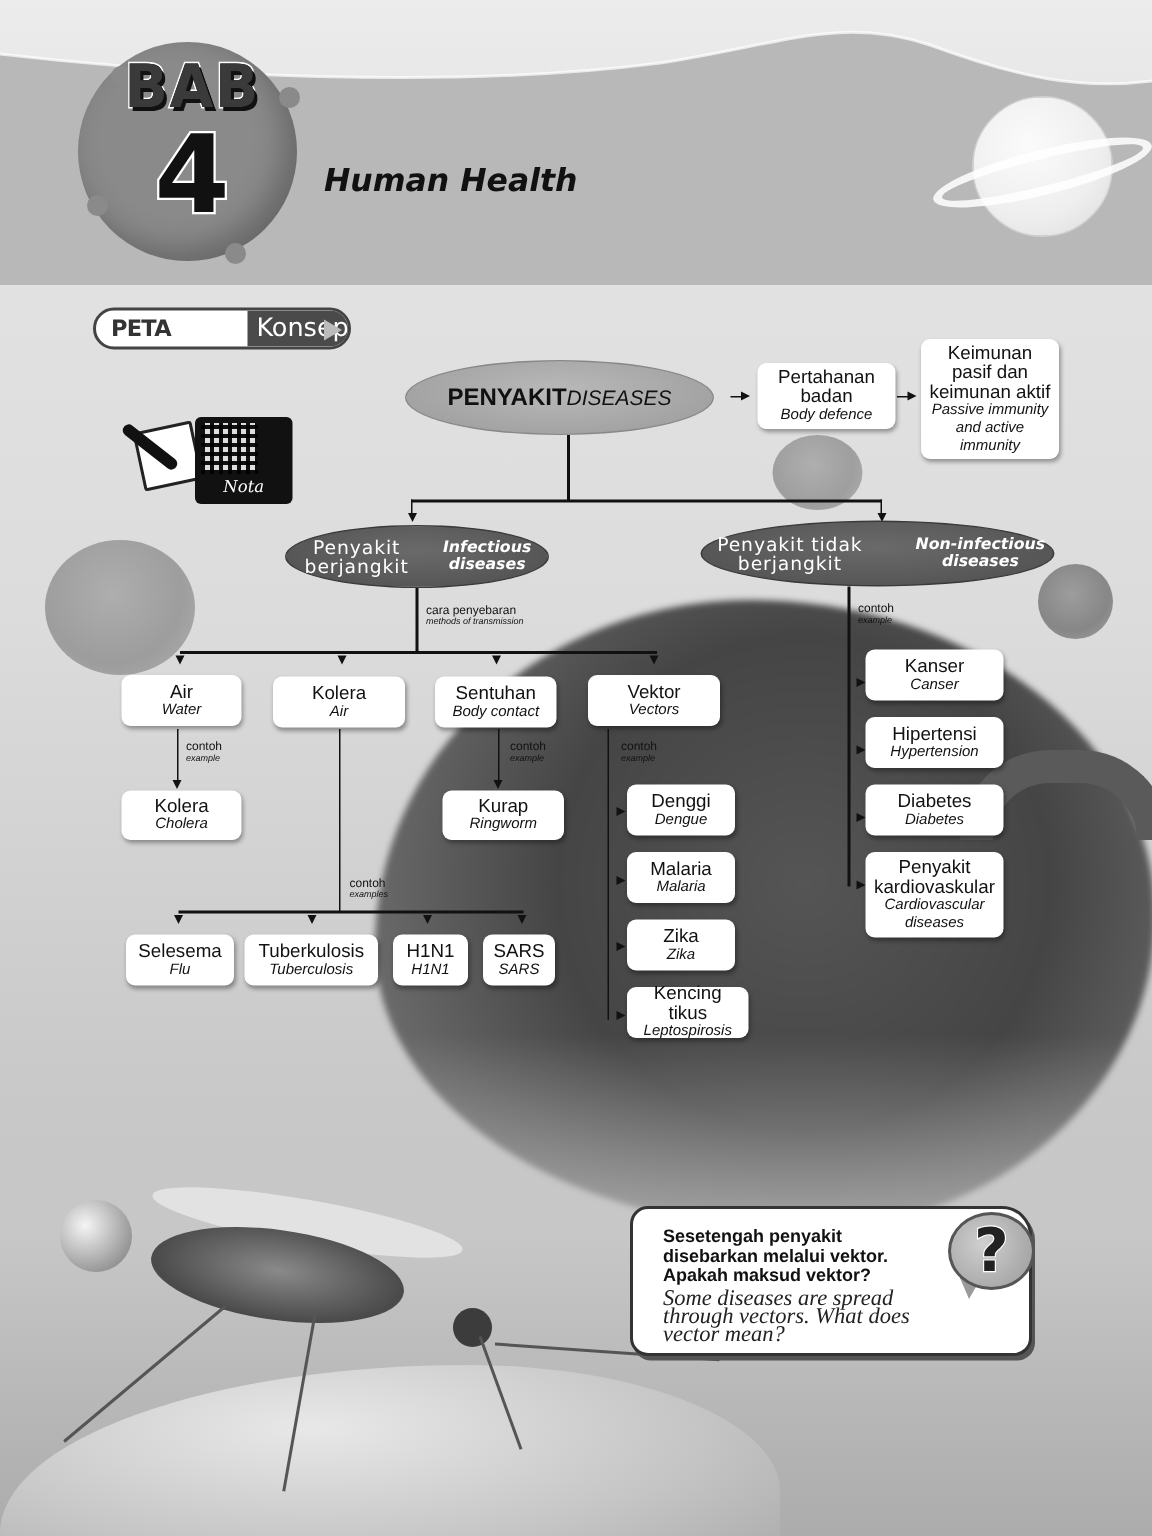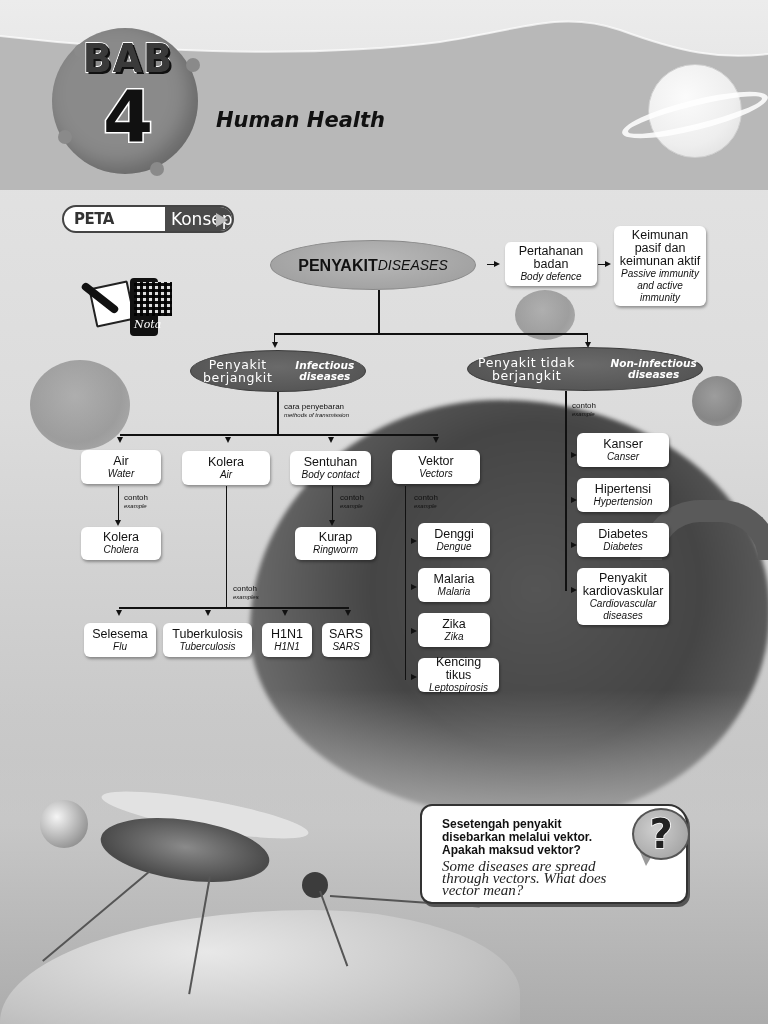--- a/index.html
+++ b/index.html
@@ -121,21 +121,21 @@
   .nota-wrap { position: absolute; left: 78px; top: 278px; width: 100px; height: 62px; }
   .notepad {
     position: absolute; left: 14px; top: 6px; width: 40px; height: 40px; background: #fff;
     border: 2px solid #222; transform: rotate(-12deg); border-radius: 2px;
   }
   .pen {
     position: absolute; left: 0; top: 16px; width: 44px; height: 8px; background: #111;
     border-radius: 4px; transform: rotate(38deg);
   }
   .qr {
-    position: absolute; left: 52px; top: 0; width: 28px; height: 58px; background: #111;
+    position: absolute; left: 52px; top: 0; width: 65px; height: 58px; background: #111;
     border-radius: 4px; padding: 4px;
   }
   .qr-inner {
     width: 38px; height: 34px; background:
       repeating-linear-gradient(90deg, #111 0 3px, #eee 3px 6px),
       repeating-linear-gradient(0deg, #111 0 3px, #eee 3px 6px);
     background-blend-mode: multiply;
   }
   .nota-label {
     color: #fff; font-family: "DejaVu Serif", serif; font-style: italic; font-size: 11px;

